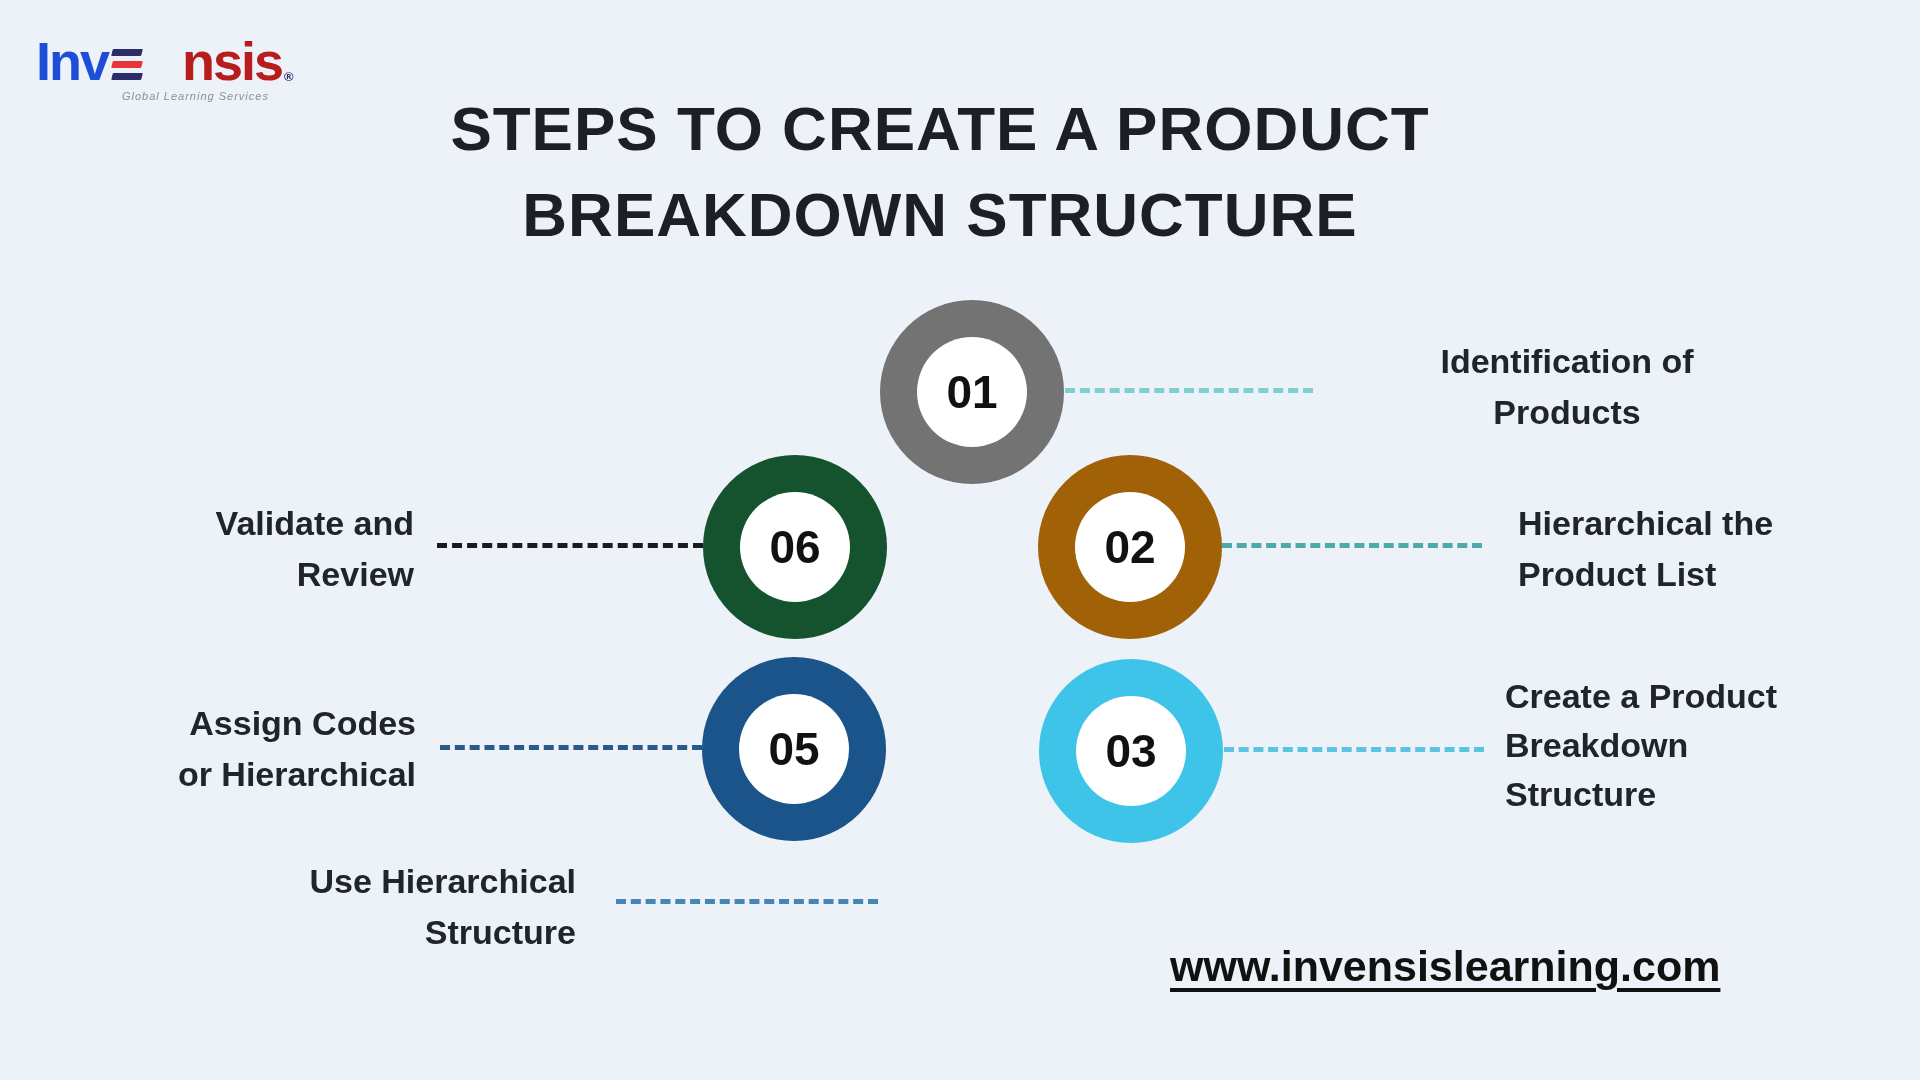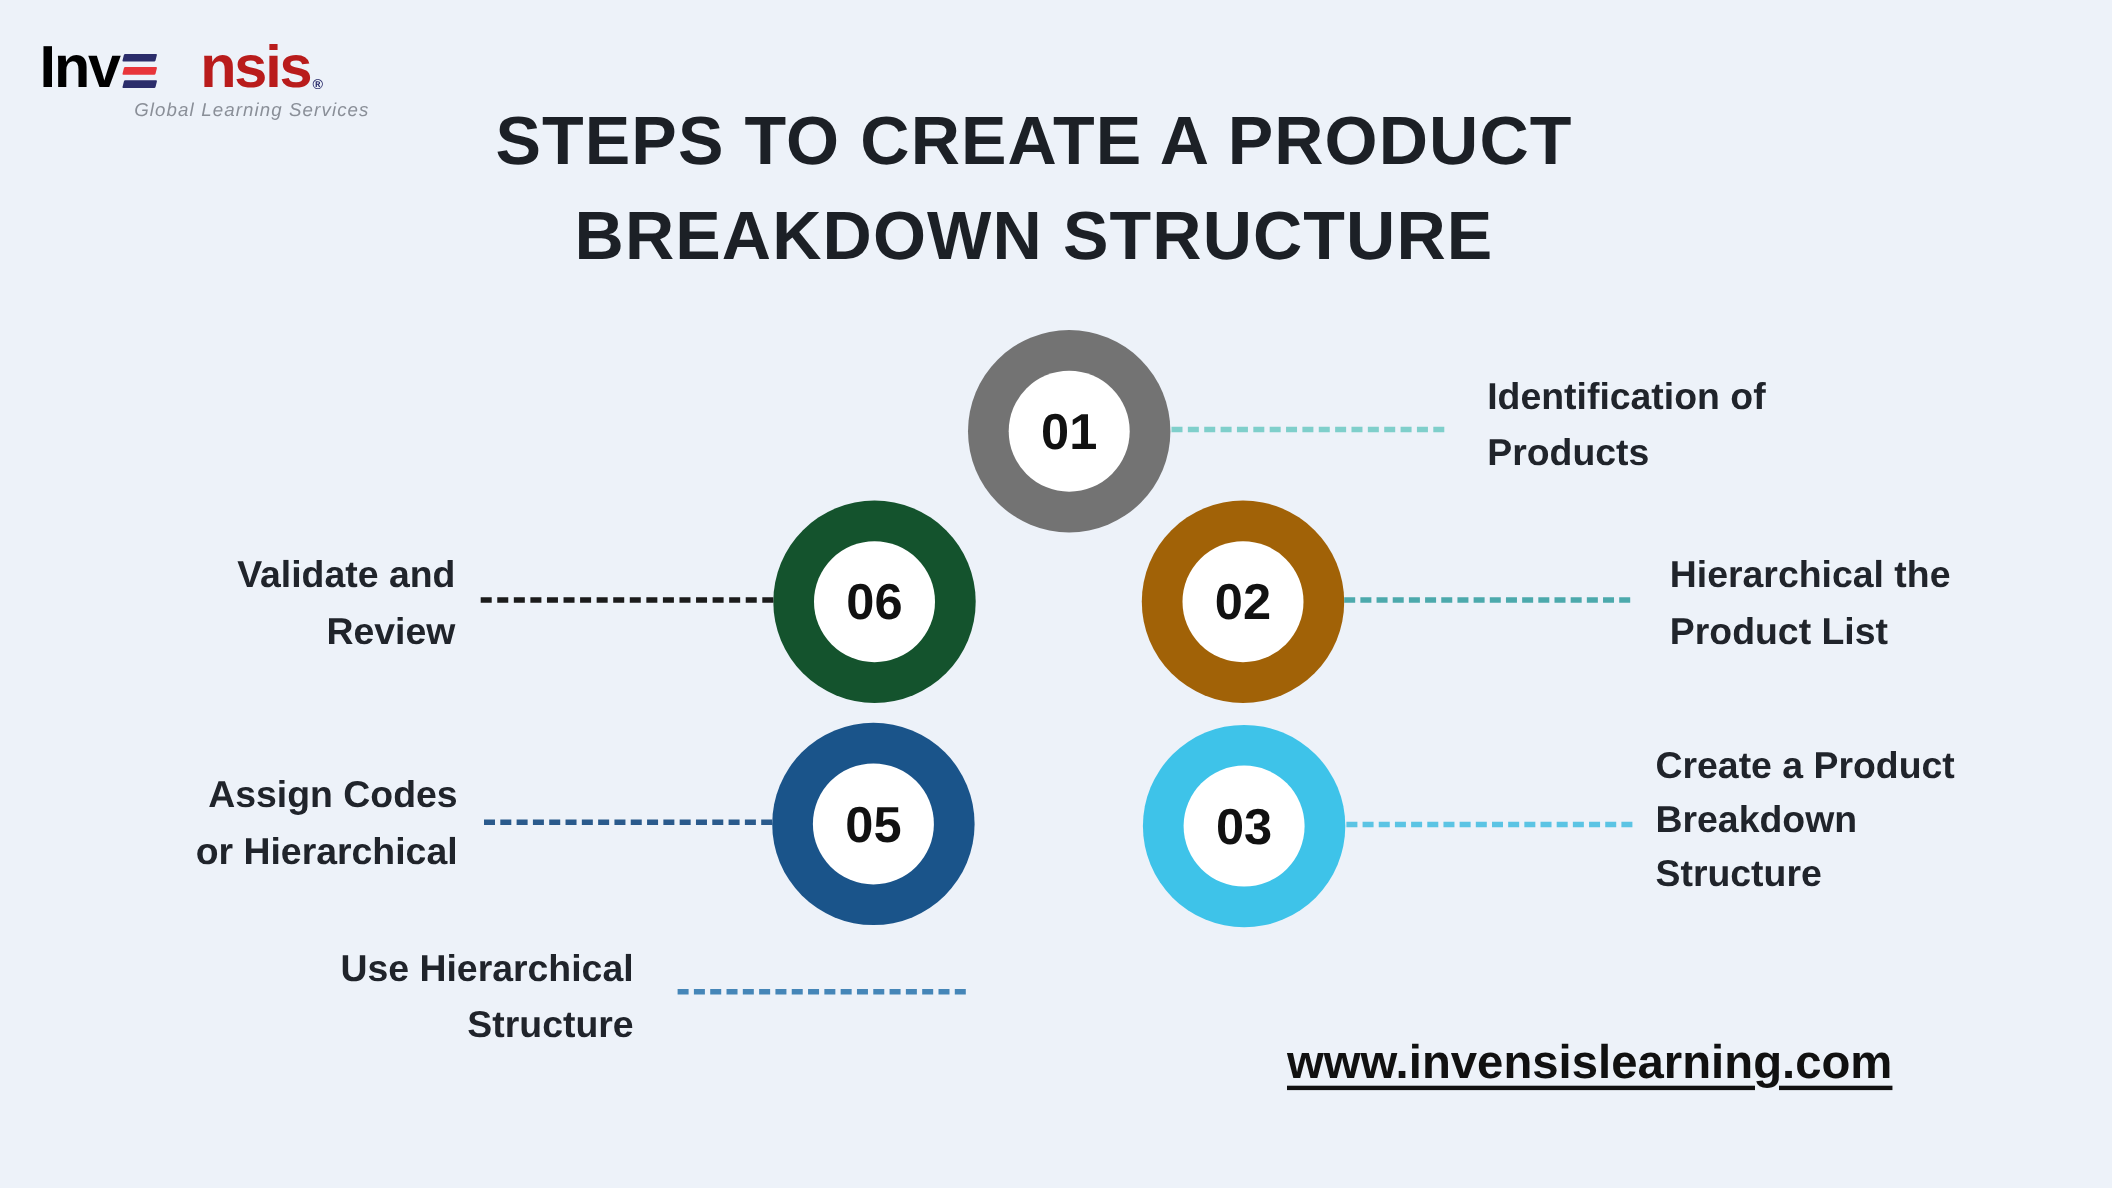--- a/index.html
+++ b/index.html
@@ -15,21 +15,21 @@
   .logo { position: absolute; left: 36px; top: 34px; }
   .logo-row { display: flex; align-items: center; }
   .logo-word {
     font-weight: 800; font-size: 54px; letter-spacing: -2px;
     line-height: 1;
   }
   .logo-ebars { display: inline-flex; flex-direction: column; gap: 5px; margin: 6px 4px 0 4px; }
   .logo-ebars .bar { width: 30px; height: 7px; transform: skewX(-14deg); border-radius: 1px; }
   .logo-reg { font-size: 13px; align-self: flex-end; margin: 0 0 4px 2px; font-weight: 700; }
   .logo-tagline {
-    font-style: italic; font-size: 17px; color: #8A8F98;
+    font-style: italic; font-size: 11px; color: #8A8F98;
     margin: 2px 0 0 86px; letter-spacing: 1px; white-space: nowrap;
   }
 
   
   .title {
     position: absolute; left: 140px; top: 86px; width: 1600px;
     text-align: center; font-weight: 800; font-size: 62px;
     letter-spacing: 1px; line-height: 86px; color: #1C2026;
   }
 
@@ -56,21 +56,21 @@
   .d2 { left: 1222px; top: 543px; width: 260px; }
   .d3 { left: 1224px; top: 747px; width: 260px; }
   .d4 { left: 616px;  top: 899px; width: 262px; }
   .d5 { left: 440px;  top: 745px; width: 262px; }
   .d6 { left: 437px;  top: 543px; width: 266px; }
 
   
   .label { position: absolute; font-weight: 700; font-size: 34px; color: #20242B; line-height: 51px; }
   .label .ln { display: block; }
   .label.align-right { text-align: right; }
-  .l1 { left: 1352px; top: 336px; width: 430px; }
+  .l1 { left: 1352px; top: 336px; width: 430px; text-align: center; }
   .l2 { left: 1518px; top: 498px; width: 400px; }
   .l3 { left: 1505px; top: 672px; width: 420px; line-height: 49px; }
   .l4 { left: 220px;  top: 856px; width: 356px; }
   .l5 { left: 60px;   top: 698px; width: 356px; }
   .l6 { left: 60px;   top: 498px; width: 354px; }
 
   
   .website {
     position: absolute; left: 1170px; top: 942px; width: 470px;
     font-weight: 800; font-size: 43px; color: #111111;
@@ -79,21 +79,21 @@
     cursor: pointer;
   }
 </style>
 </head>
 <body style="background: rgb(237, 242, 249);">
 
 <div class="canvas">
 
   <div class="logo">
     <div class="logo-row">
-      <span class="logo-word" style="color: #000000;">Inv</span>
+      <span class="logo-word" style="color: #1d4ed8;">Inv</span>
       <span class="logo-ebars">
         <span class="bar" style="background-color: rgb(43, 45, 107);"></span>
         <span class="bar" style="background-color: rgb(232, 53, 58);"></span>
         <span class="bar" style="background-color: rgb(43, 45, 107);"></span>
       </span>
       <span class="logo-word" style="color: #b91c1c; margin-left: 36px;">nsis</span>
       <span class="logo-reg" style="color: rgb(43, 45, 107);">®</span>
     </div>
     <div class="logo-tagline">Global Learning Services</div>
   </div>

